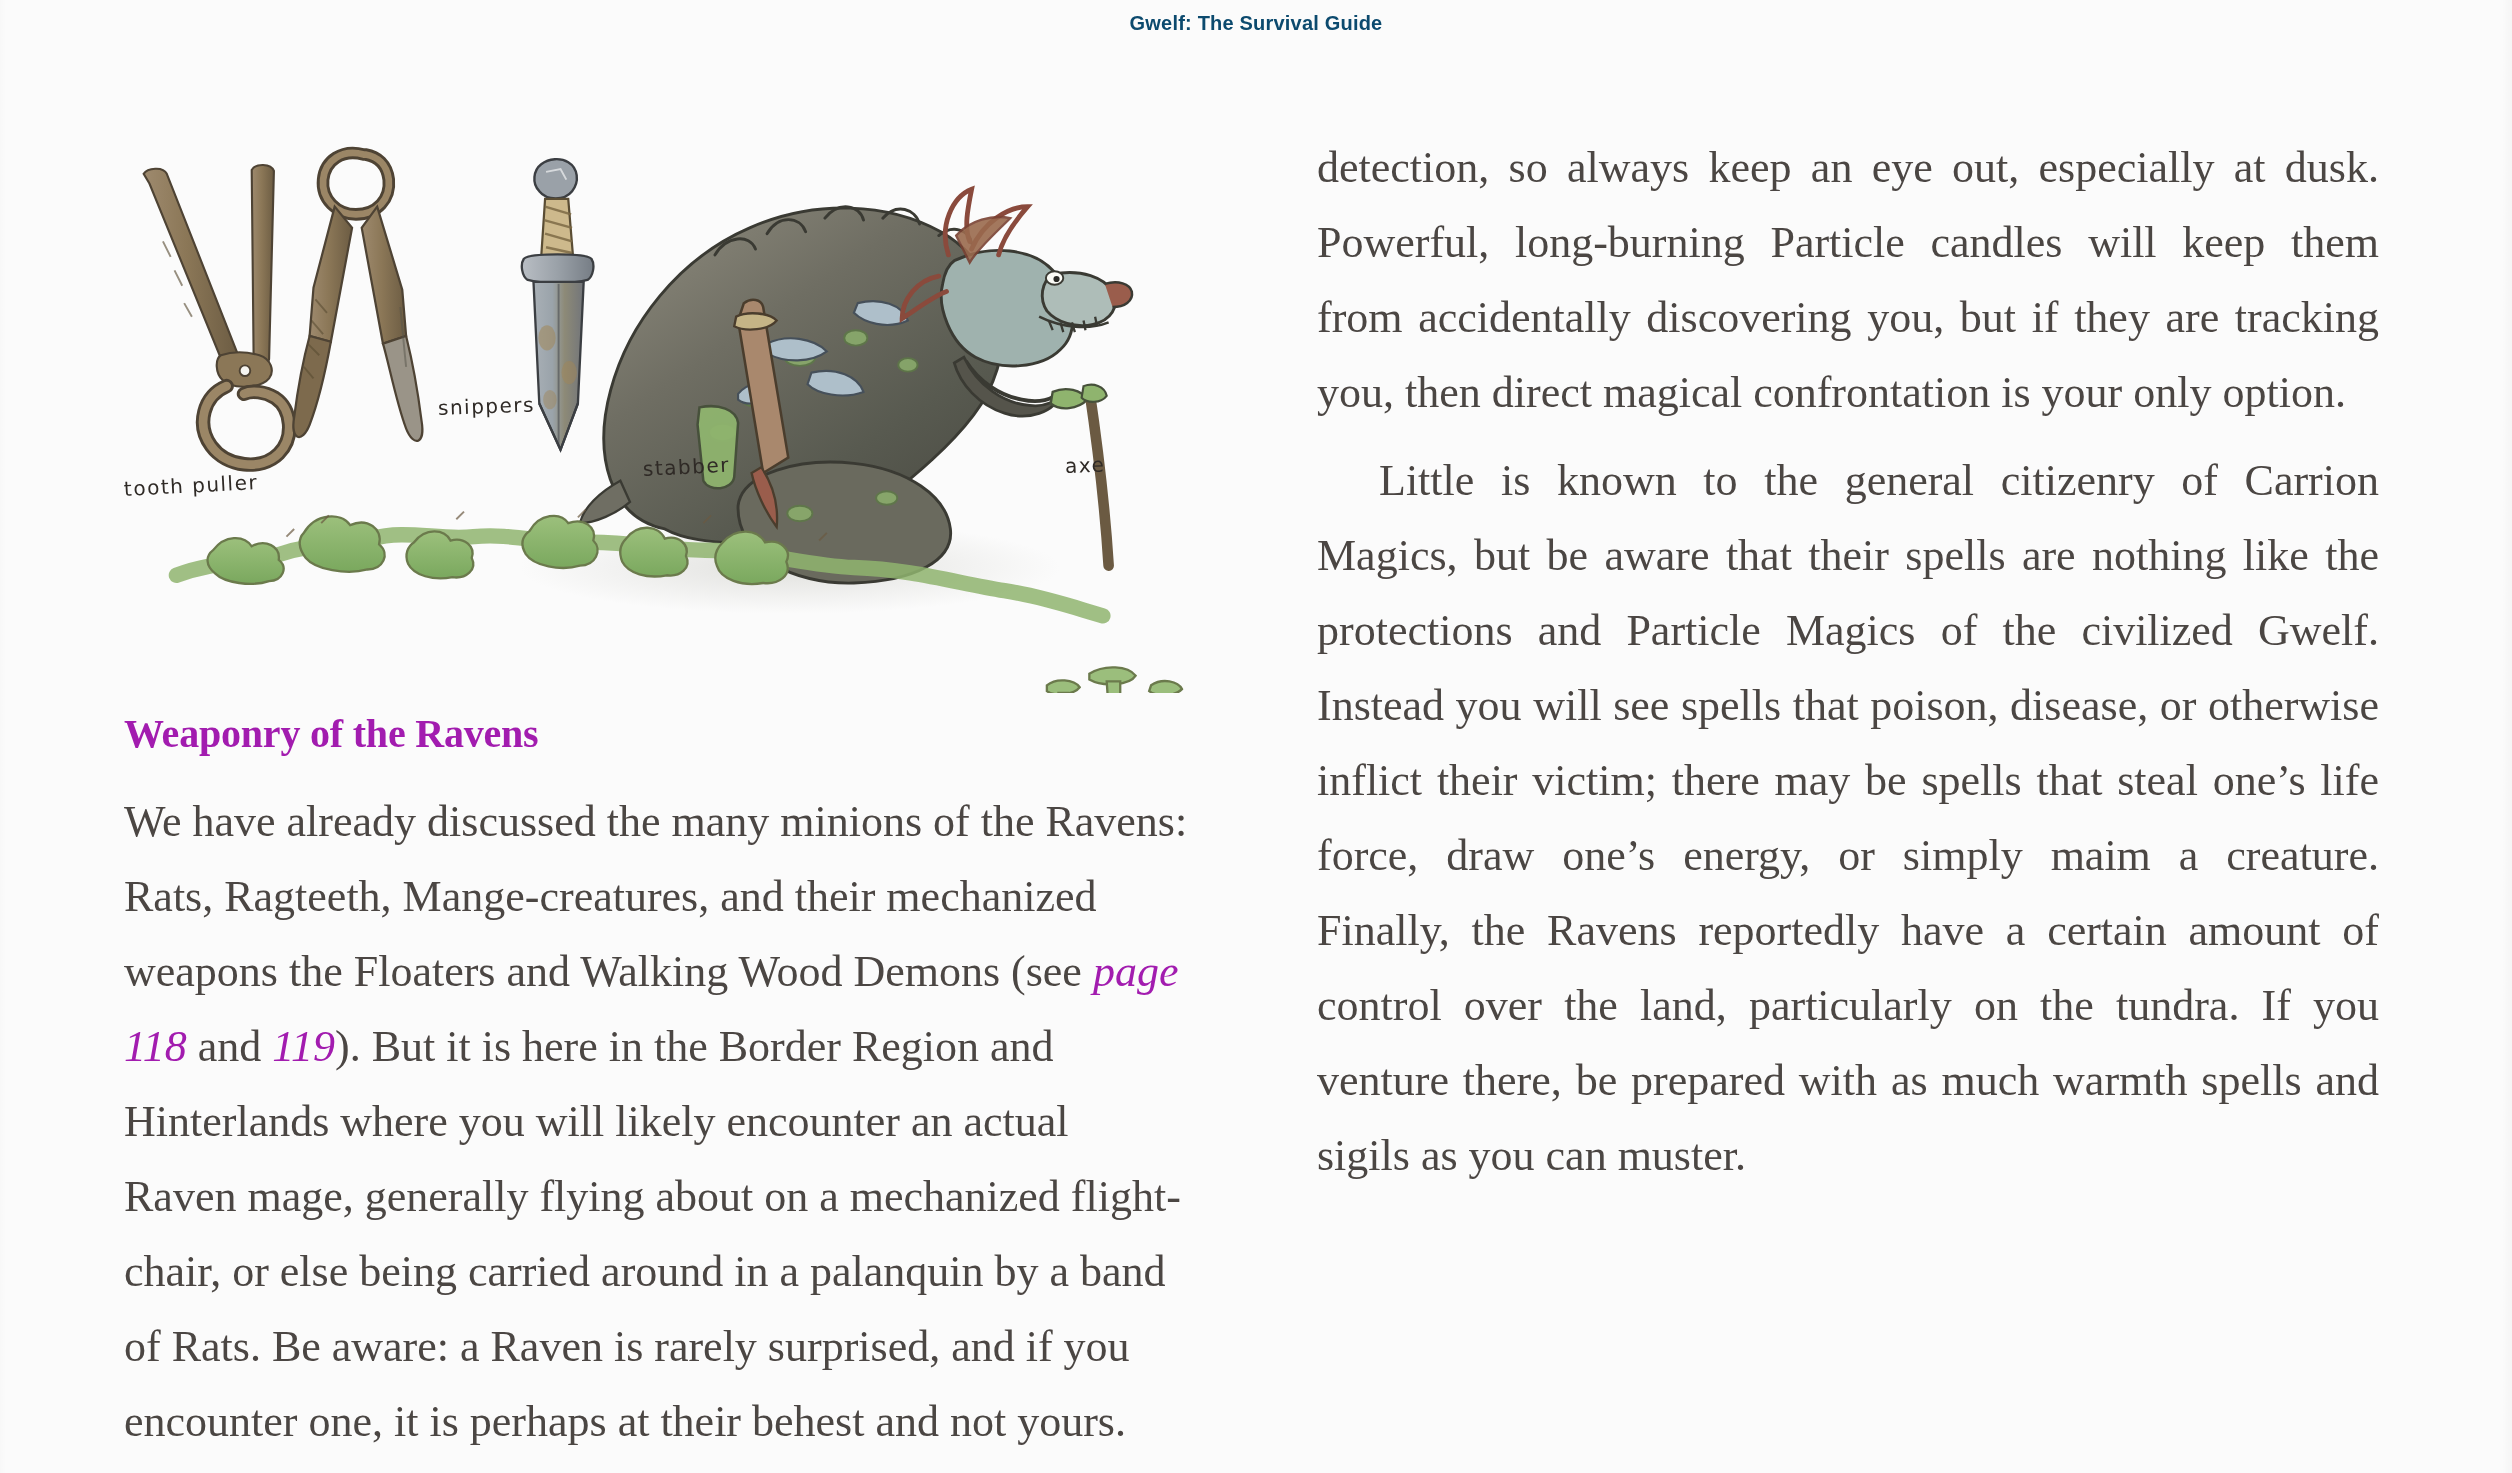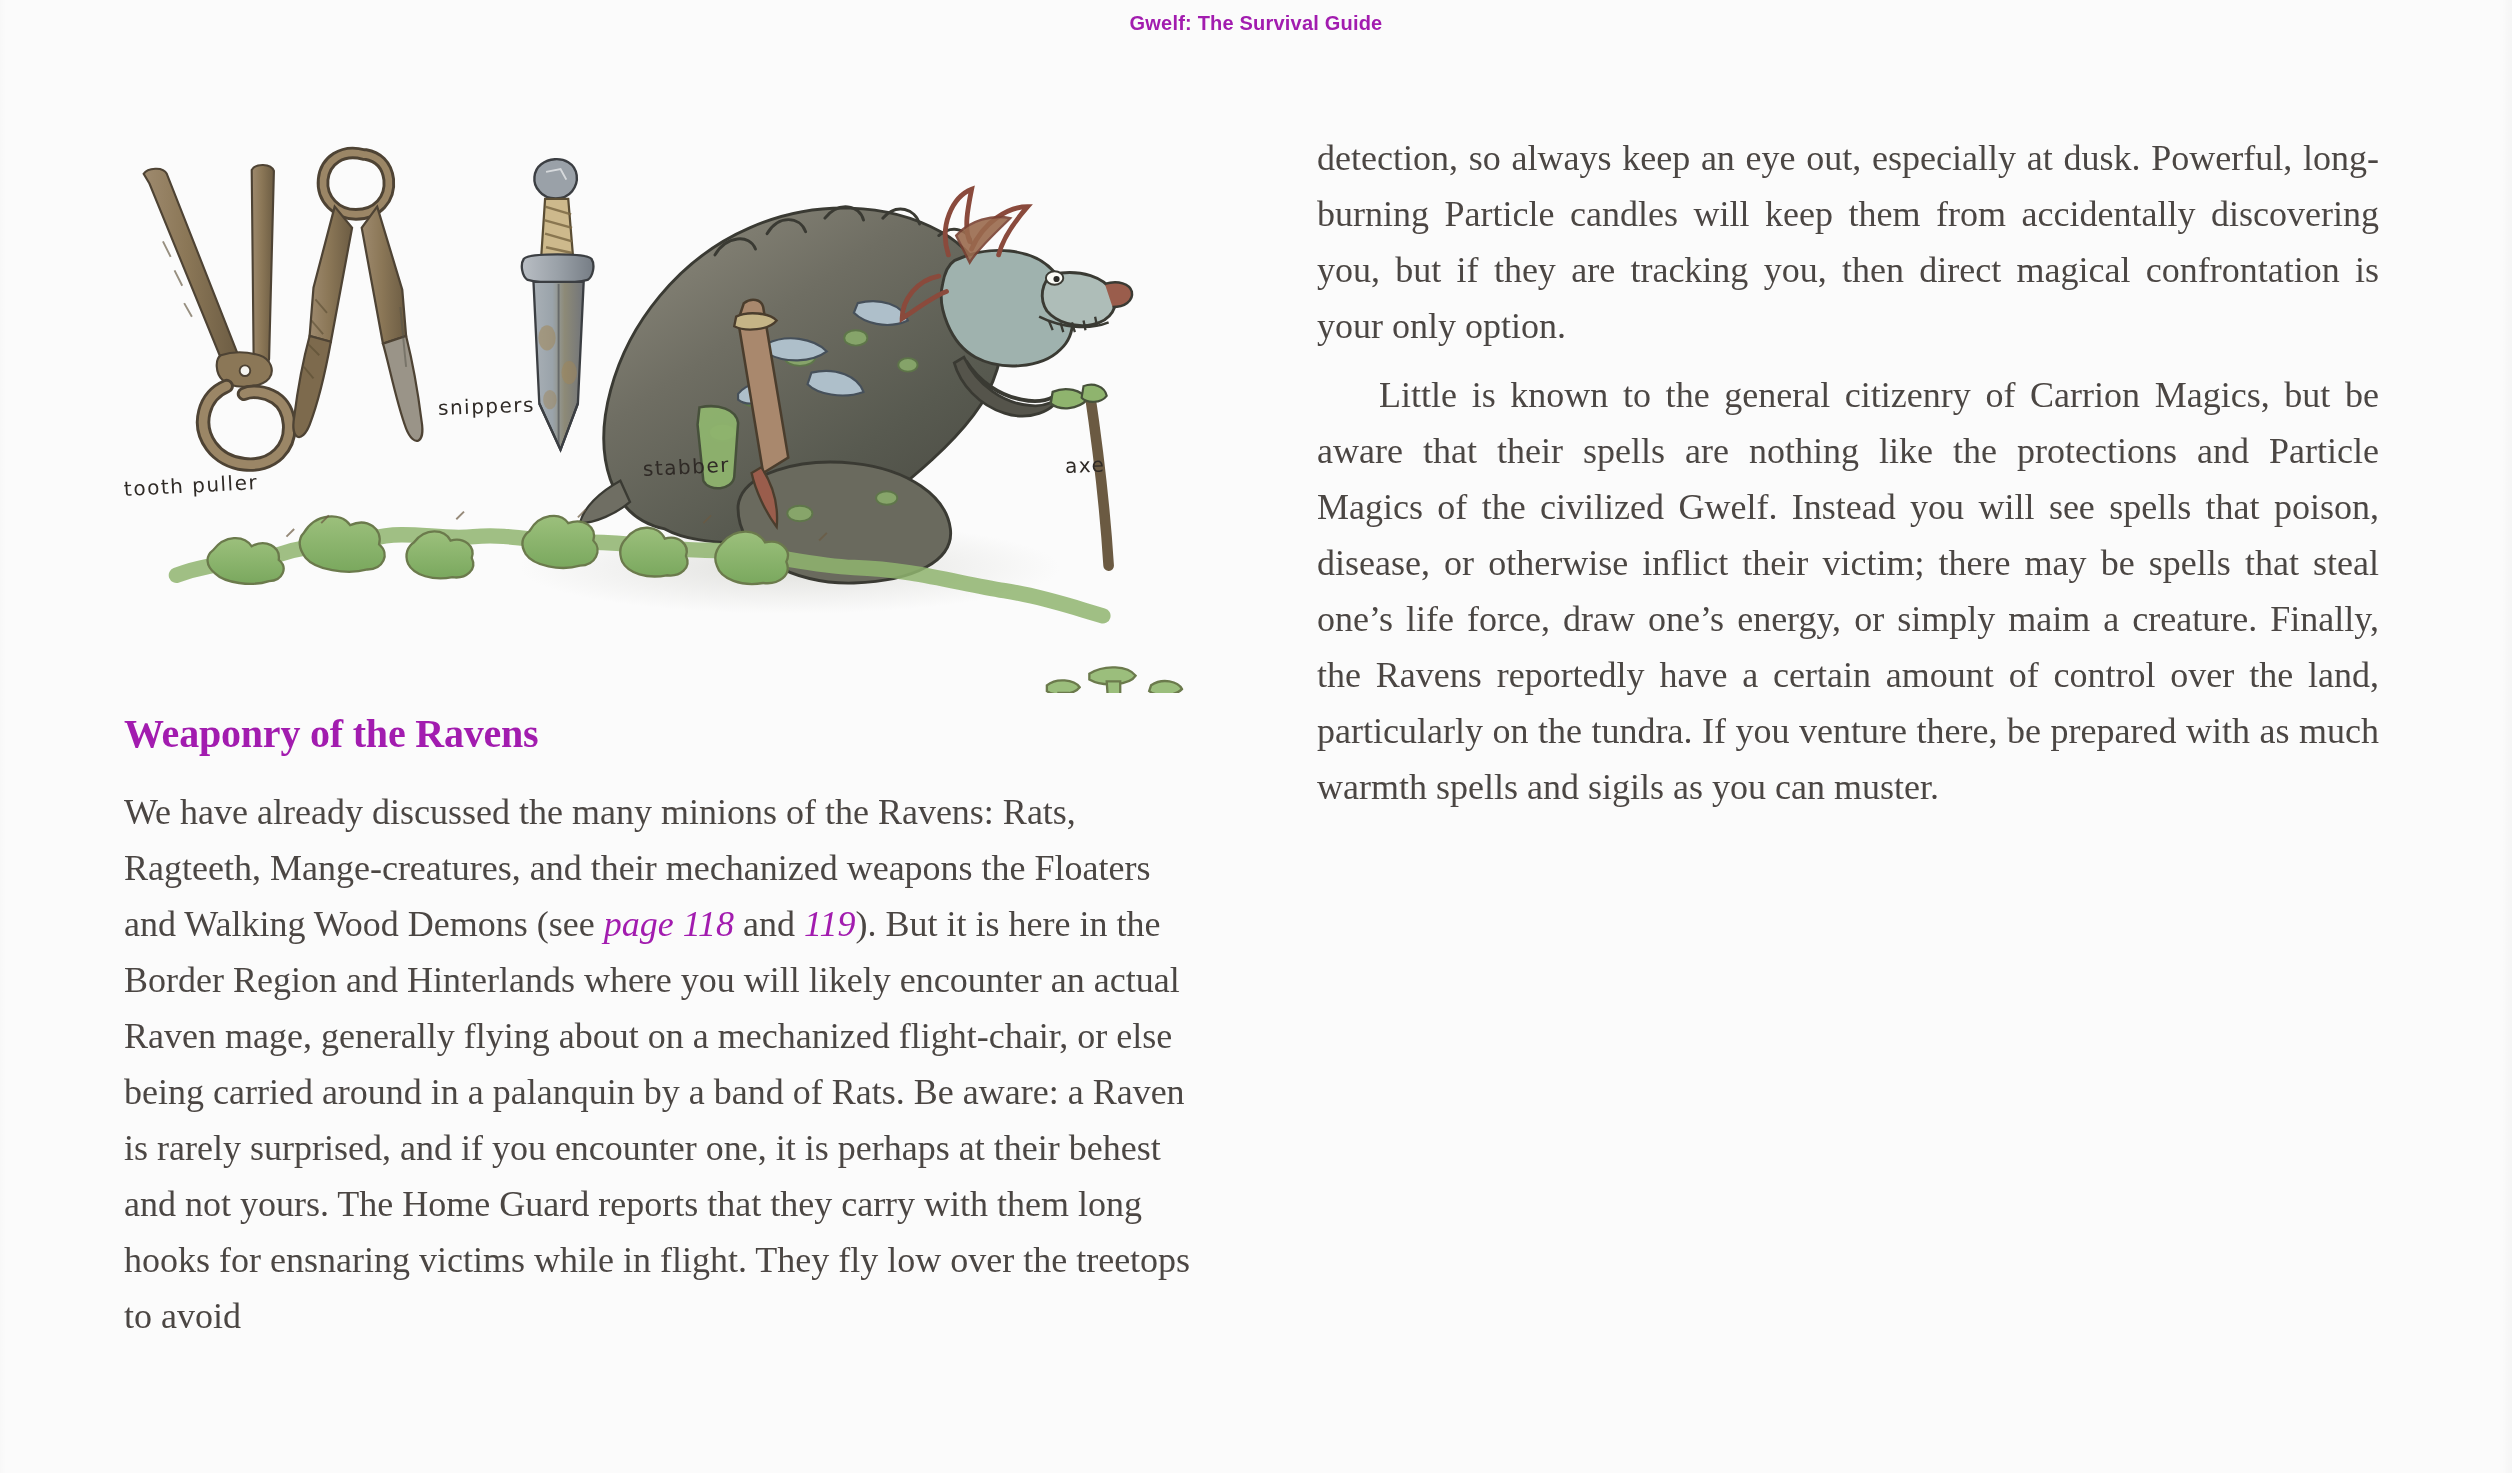--- a/index.html
+++ b/index.html
@@ -43,21 +43,21 @@
   
   #running-head {
     position: absolute;
     left: 0; top: 11.6px;
     width: 100%;
     text-align: center;
     font-family: "Liberation Sans", "DejaVu Sans", sans-serif;
     font-weight: bold;
     font-size: 20px;
     letter-spacing: 0.2px;
-    color: #a21caf;
+    color: #0c4a6e;
     user-select: none;
   }
 
   
   #col-left {
     position: absolute;
     left: 124px;
     top: 114px;
     width: 1067px;
   }
@@ -97,22 +97,22 @@
     font-weight: bold;
     font-size: 40px;
     color: #a21caf;
     margin: 17.4px 0 27px 0;
     letter-spacing: -0.2px;
   }
 
   
   .body-col p {
     margin: 0;
-    font-size: 36px;
-    line-height: 56px;
+    font-size: 44px;
+    line-height: 75px;
     color: #4b4643;
     text-align: left;
     hyphens: none;
   }
   #col-right .body-col p {
     text-align: justify;
     text-justify: inter-word;
   }
   #col-right .body-col p + p { margin-top: 13px; }
   .indent-first { text-indent: 62px; }

